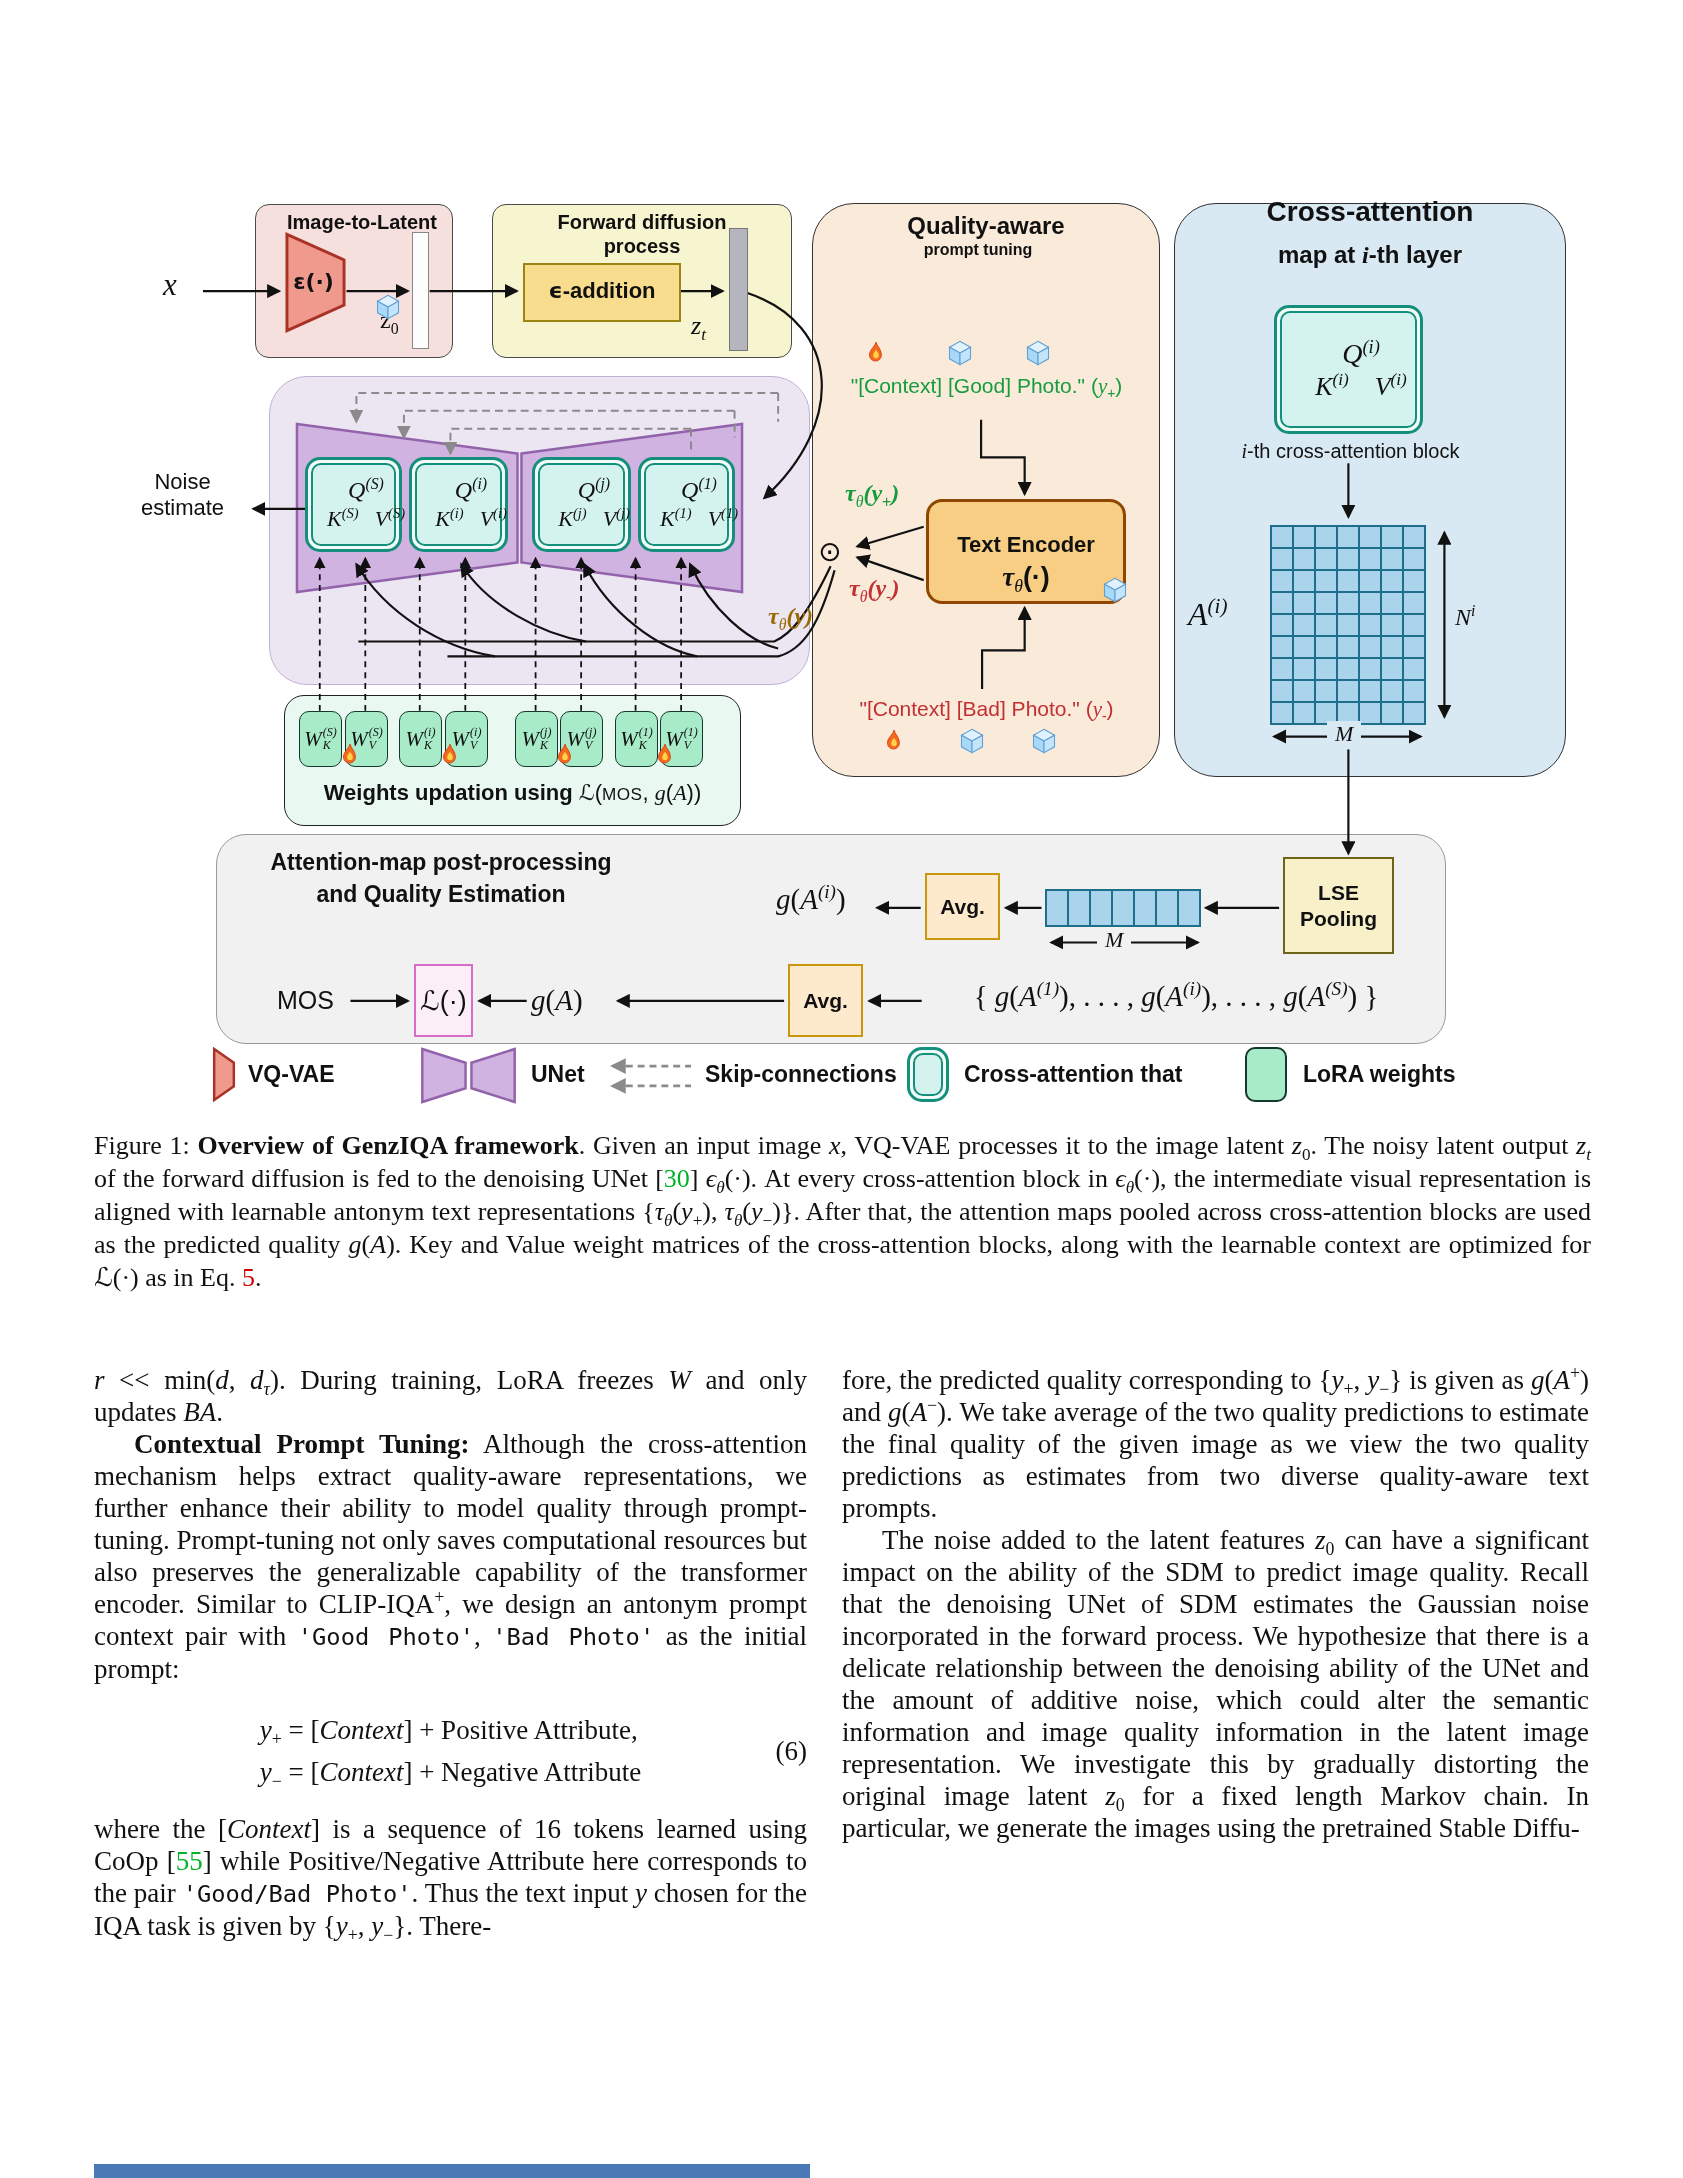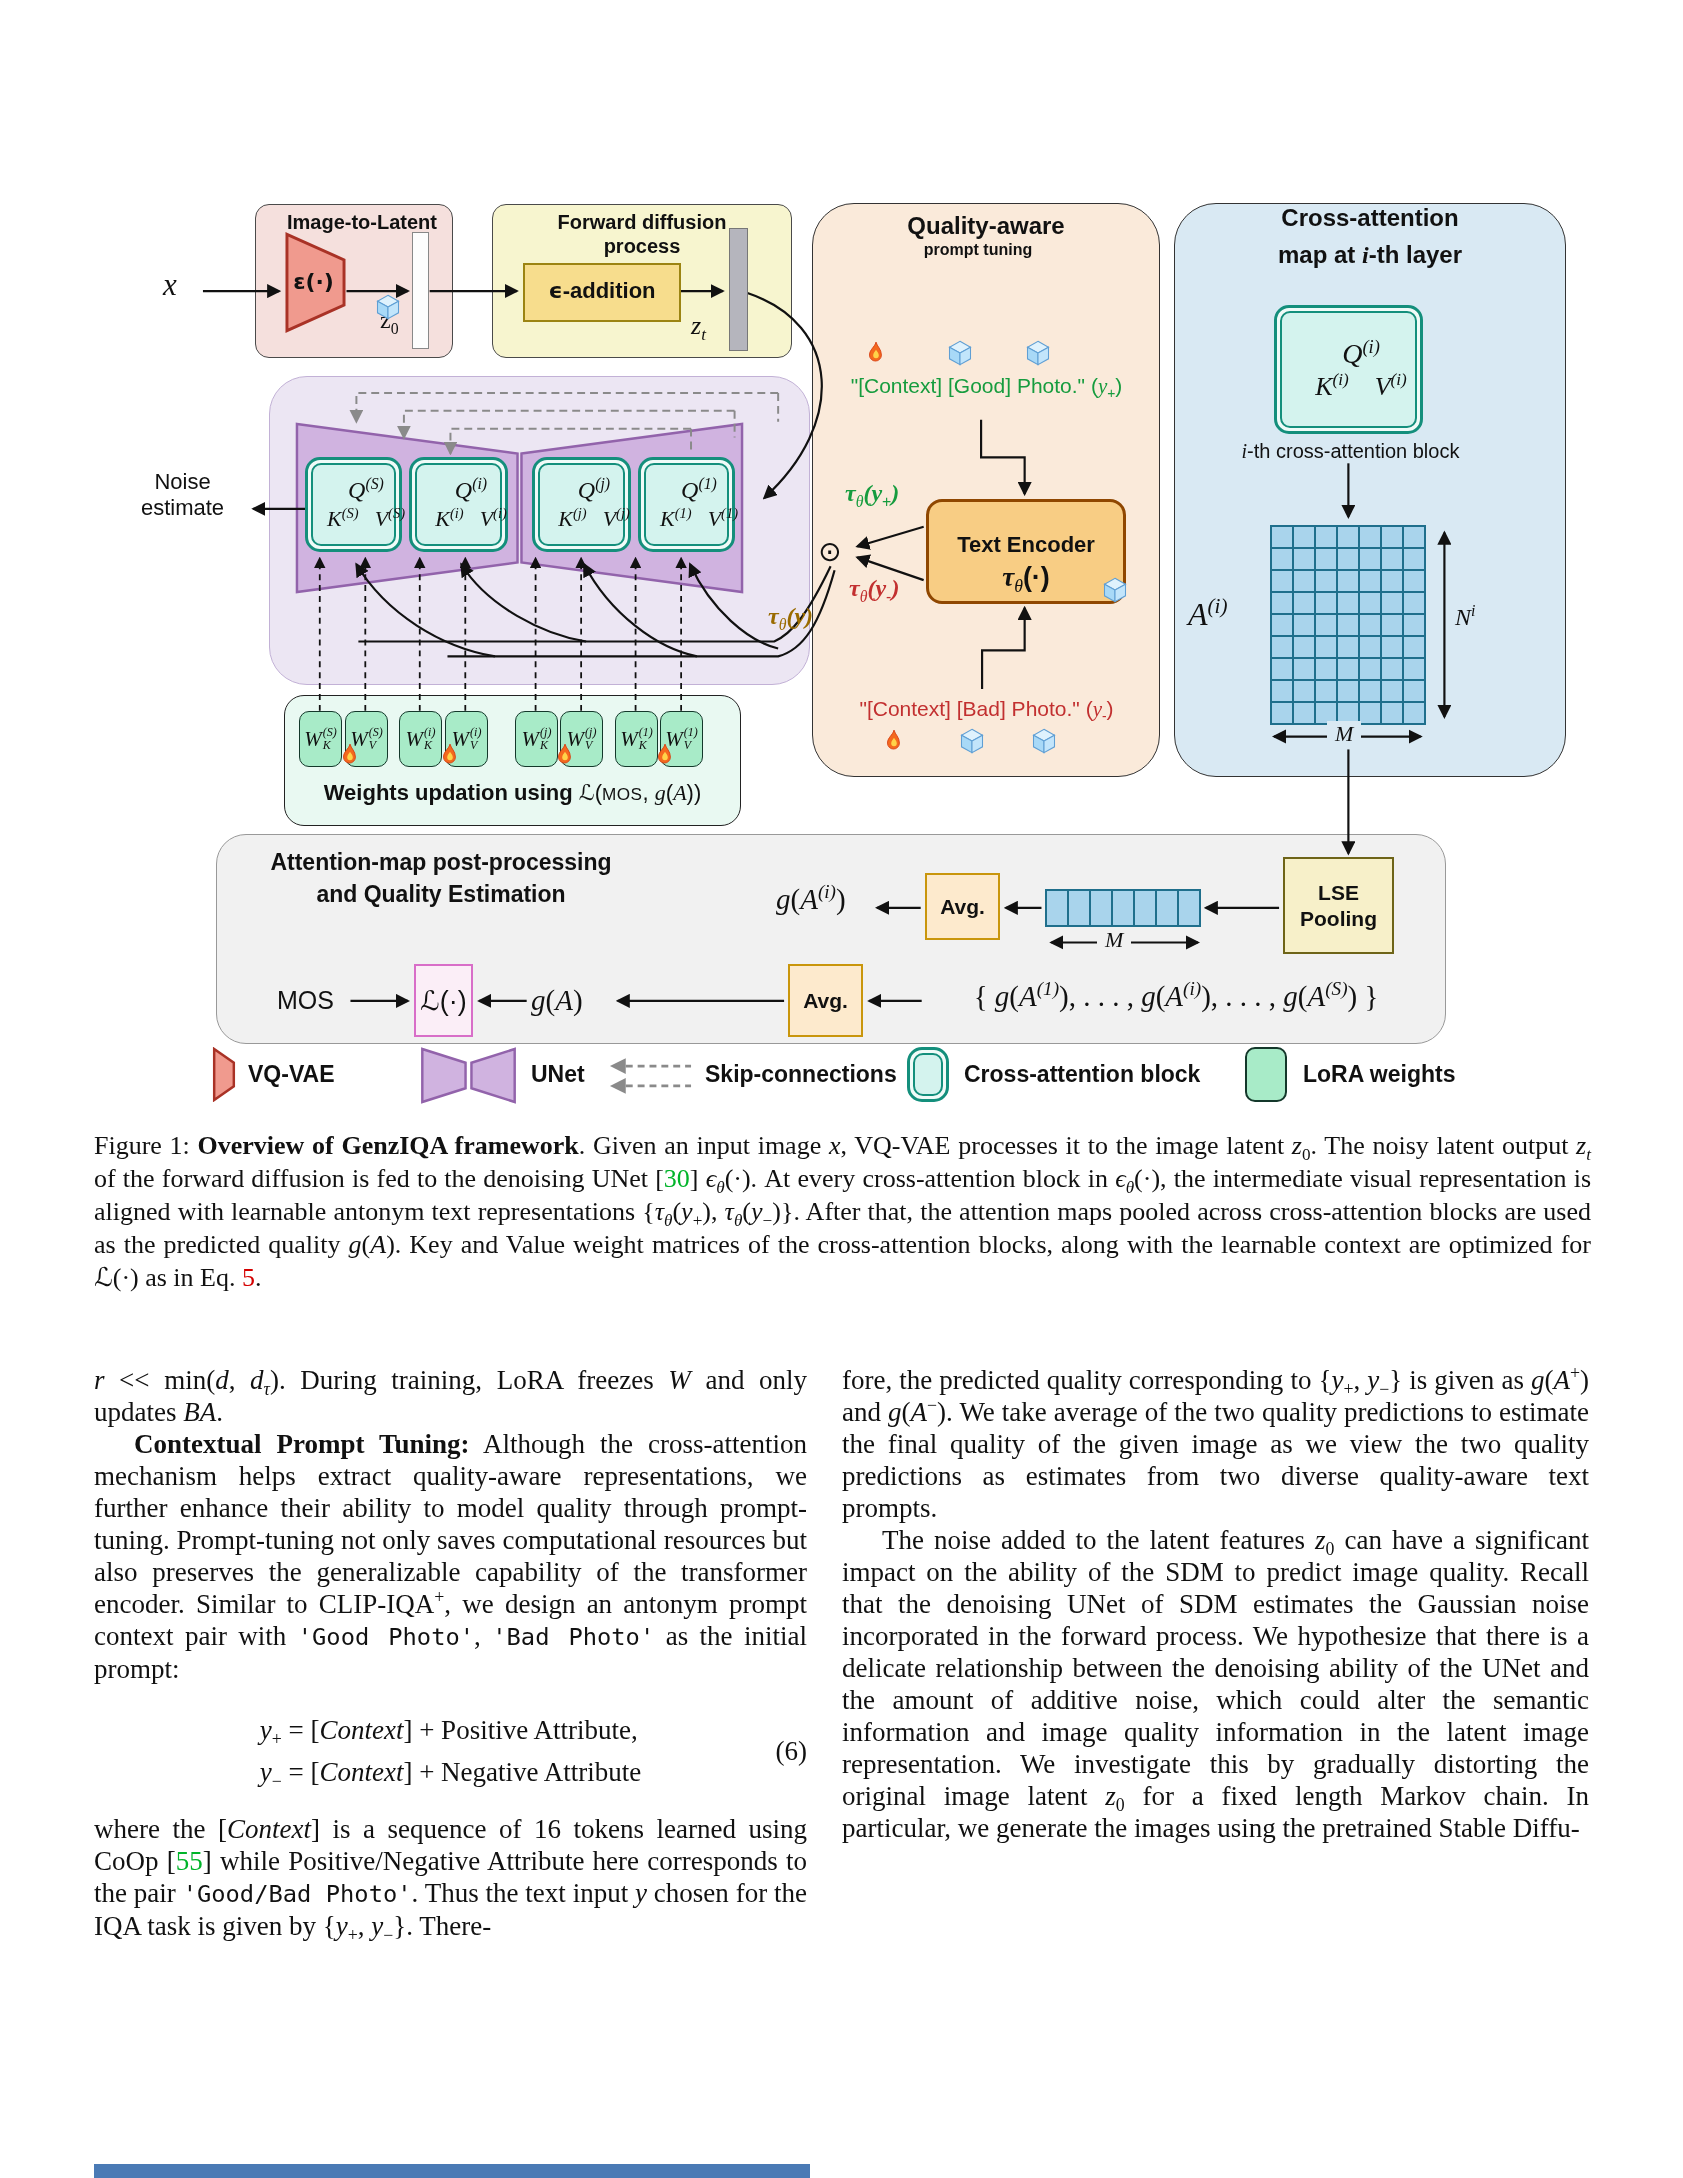--- a/index.html
+++ b/index.html
@@ -309,21 +309,21 @@
 <svg class="emo" viewBox="0 0 24 24" style="left:881px;top:729px;width:26px;height:26px;">
     <use href="#flame"></use>
   </svg>
 <svg class="emo" viewBox="0 0 24 24" style="left:958px;top:727px;width:28px;height:28px;">
     <use href="#ice"></use>
   </svg>
 <svg class="emo" viewBox="0 0 24 24" style="left:1030px;top:727px;width:28px;height:28px;">
     <use href="#ice"></use>
   </svg>
 
-<div class="fg ctr bold" style="left:1174px;top:204px;width:392px;font-size:24px;text-align:center;">Cross-attention</div>
+<div class="fg ctr bold" style="left:1174px;top:196px;width:392px;font-size:28px;text-align:center;">Cross-attention</div>
 <div class="fg ctr" style="left:1174px;top:241px;width:392px;font-size:24px;"><span class="sg-b">map at </span><span class="sg-bi">i</span><span class="sg-b">-th layer</span></div>
 <div class="ca-block ca-big" style="left:1274px;top:305px;width:149px;height:129px;">
   <div class="ca-inner">
     <div class="qline"><span class="sg-i">Q</span><sup class="sg-supi">(i)</sup></div>
     <div class="kvline">
       <span><span class="sg-i">K</span><sup class="sg-supi">(i)</sup></span>
       <span><span class="sg-i">V</span><sup class="sg-supi">(i)</sup></span>
     </div>
   </div>
 </div>
@@ -439,21 +439,21 @@
 <svg class="fg" style="left:606px;top:1053px;" width="89" height="46" viewBox="0 0 90 46">
   <path d="M20 13H86" stroke="#8a8a8a" stroke-width="3" stroke-dasharray="7 5" fill="none"></path>
   <polygon points="4,13 20,5 20,21" fill="#8a8a8a"></polygon>
   <path d="M20 33H86" stroke="#8a8a8a" stroke-width="3" stroke-dasharray="7 5" fill="none"></path>
   <polygon points="4,33 20,25 20,41" fill="#8a8a8a"></polygon>
 </svg>
 <div class="fg bold" style="left:705px;top:1061px;font-size:23px;">Skip-connections</div>
 <div class="ca-block" style="left:907px;top:1047px;width:42px;height:55px;">
     <div class="ca-inner"></div>
   </div>
-<div class="fg bold" style="left:964px;top:1061px;font-size:23px;">Cross-attention block</div>
+<div class="fg bold" style="left:964px;top:1061px;font-size:23px;">Cross-attention that</div>
 <div class="fg" style="left:1245px;top:1047px;width:42px;height:55px;background:#a8ebc8;border:2px solid #14382b;border-radius:10px;box-sizing:border-box;"></div>
 <div class="fg bold" style="left:1303px;top:1061px;font-size:23px;">LoRA weights</div>
 
 <div id="caption" class="abs" style="left:94px;top:1129px;width:1497px;"><span>Figure 1: </span><span class="sg-b">Overview of GenzIQA framework</span><span>. Given an input image </span><span class="sg-i">x</span><span>, VQ-VAE processes it to the image latent </span><span class="sg-i">z</span><sub class="sg-sub">0</sub><span>. The noisy latent output </span><span class="sg-i">z</span><sub class="sg-subi">t</sub><span> of the forward diffusion is fed to the denoising UNet [</span><span class="sg-g">30</span><span>] </span><span class="sg-i">ϵ</span><sub class="sg-subi">θ</sub><span>(·). At every cross-attention block in </span><span class="sg-i">ϵ</span><sub class="sg-subi">θ</sub><span>(·), the intermediate visual representation is aligned with learnable antonym text representations {</span><span class="sg-i">τ</span><sub class="sg-subi">θ</sub><span>(</span><span class="sg-i">y</span><sub class="sg-sub">+</sub><span>), </span><span class="sg-i">τ</span><sub class="sg-subi">θ</sub><span>(</span><span class="sg-i">y</span><sub class="sg-sub">−</sub><span>)}. After that, the attention maps pooled across cross-attention blocks are used as the predicted quality </span><span class="sg-i">g</span><span>(</span><span class="sg-i">A</span><span>). Key and Value weight matrices of the cross-attention blocks, along with the learnable context are optimized for </span><span class="sg-scr">ℒ</span><span>(·) as in Eq. </span><span class="sg-r">5</span><span>.</span></div>
 
 <div class="abs bodycol" style="left:94px;top:1364px;width:713px;">
   <p class="bp"><span class="sg-i">r</span><span> &lt;&lt; min(</span><span class="sg-i">d</span><span>, </span><span class="sg-i">d</span><sub class="sg-subi">τ</sub><span>). During training, LoRA freezes </span><span class="sg-i">W</span><span> and only updates </span><span class="sg-i">BA</span><span>.</span></p>
   <p class="bp indent"><span class="sg-b">Contextual Prompt Tuning:</span><span> Although the cross-attention mechanism helps extract quality-aware representations, we further enhance their ability to model quality through prompt-tuning. Prompt-tuning not only saves computational resources but also preserves the generalizable capability of the transformer encoder. Similar to CLIP-IQA</span><sup class="sg-sup">+</sup><span>, we design an antonym prompt context pair with </span><span class="sg-m">'Good Photo'</span><span>, </span><span class="sg-m">'Bad Photo'</span><span> as the initial prompt:</span></p>
   <div class="eq">
     <div class="ctr"><span style="display:inline-block;text-align:left;line-height:42px;">

